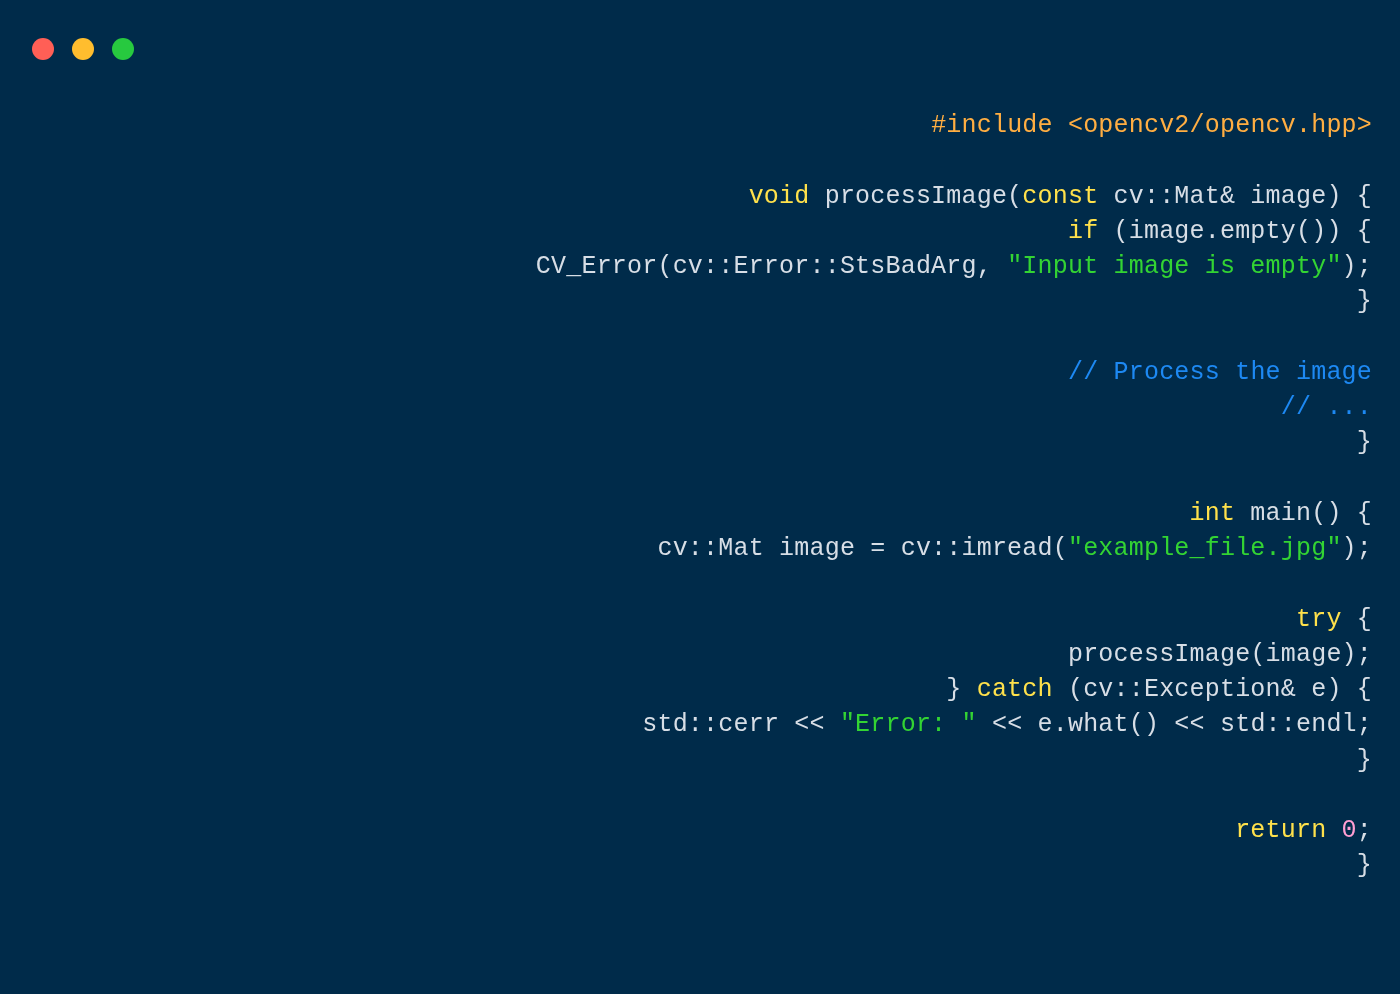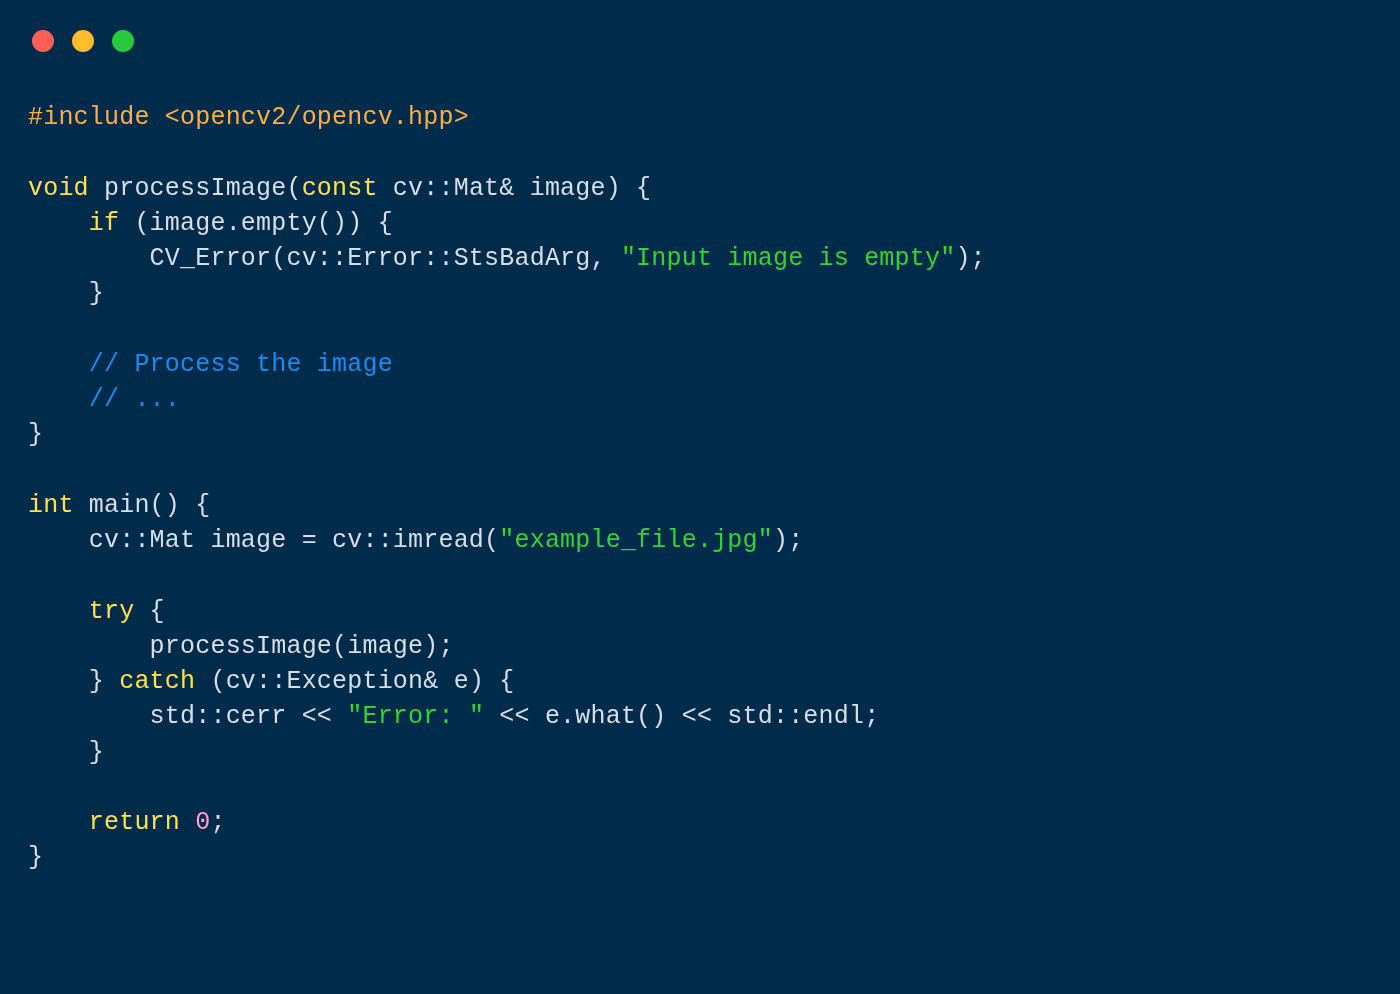--- a/index.html
+++ b/index.html
@@ -6,21 +6,22 @@
   html, body {
     width: 1400px;
     height: 994px;
     background: #002b4a;
     font-family: "SF Mono", "Monaco", "Menlo", "Consolas", "Courier New", monospace;
     overflow: hidden;
   }
   .window {
     width: 100%;
     height: 100%;
-    padding: 30px 28px;
+    padding: 38px 28px;
+    text-align: right;
   }
   .traffic-lights {
     display: flex;
     gap: 18px;
     margin-bottom: 48px;
     margin-left: 4px;
   }
   .dot {
     width: 22px;
     height: 22px;

